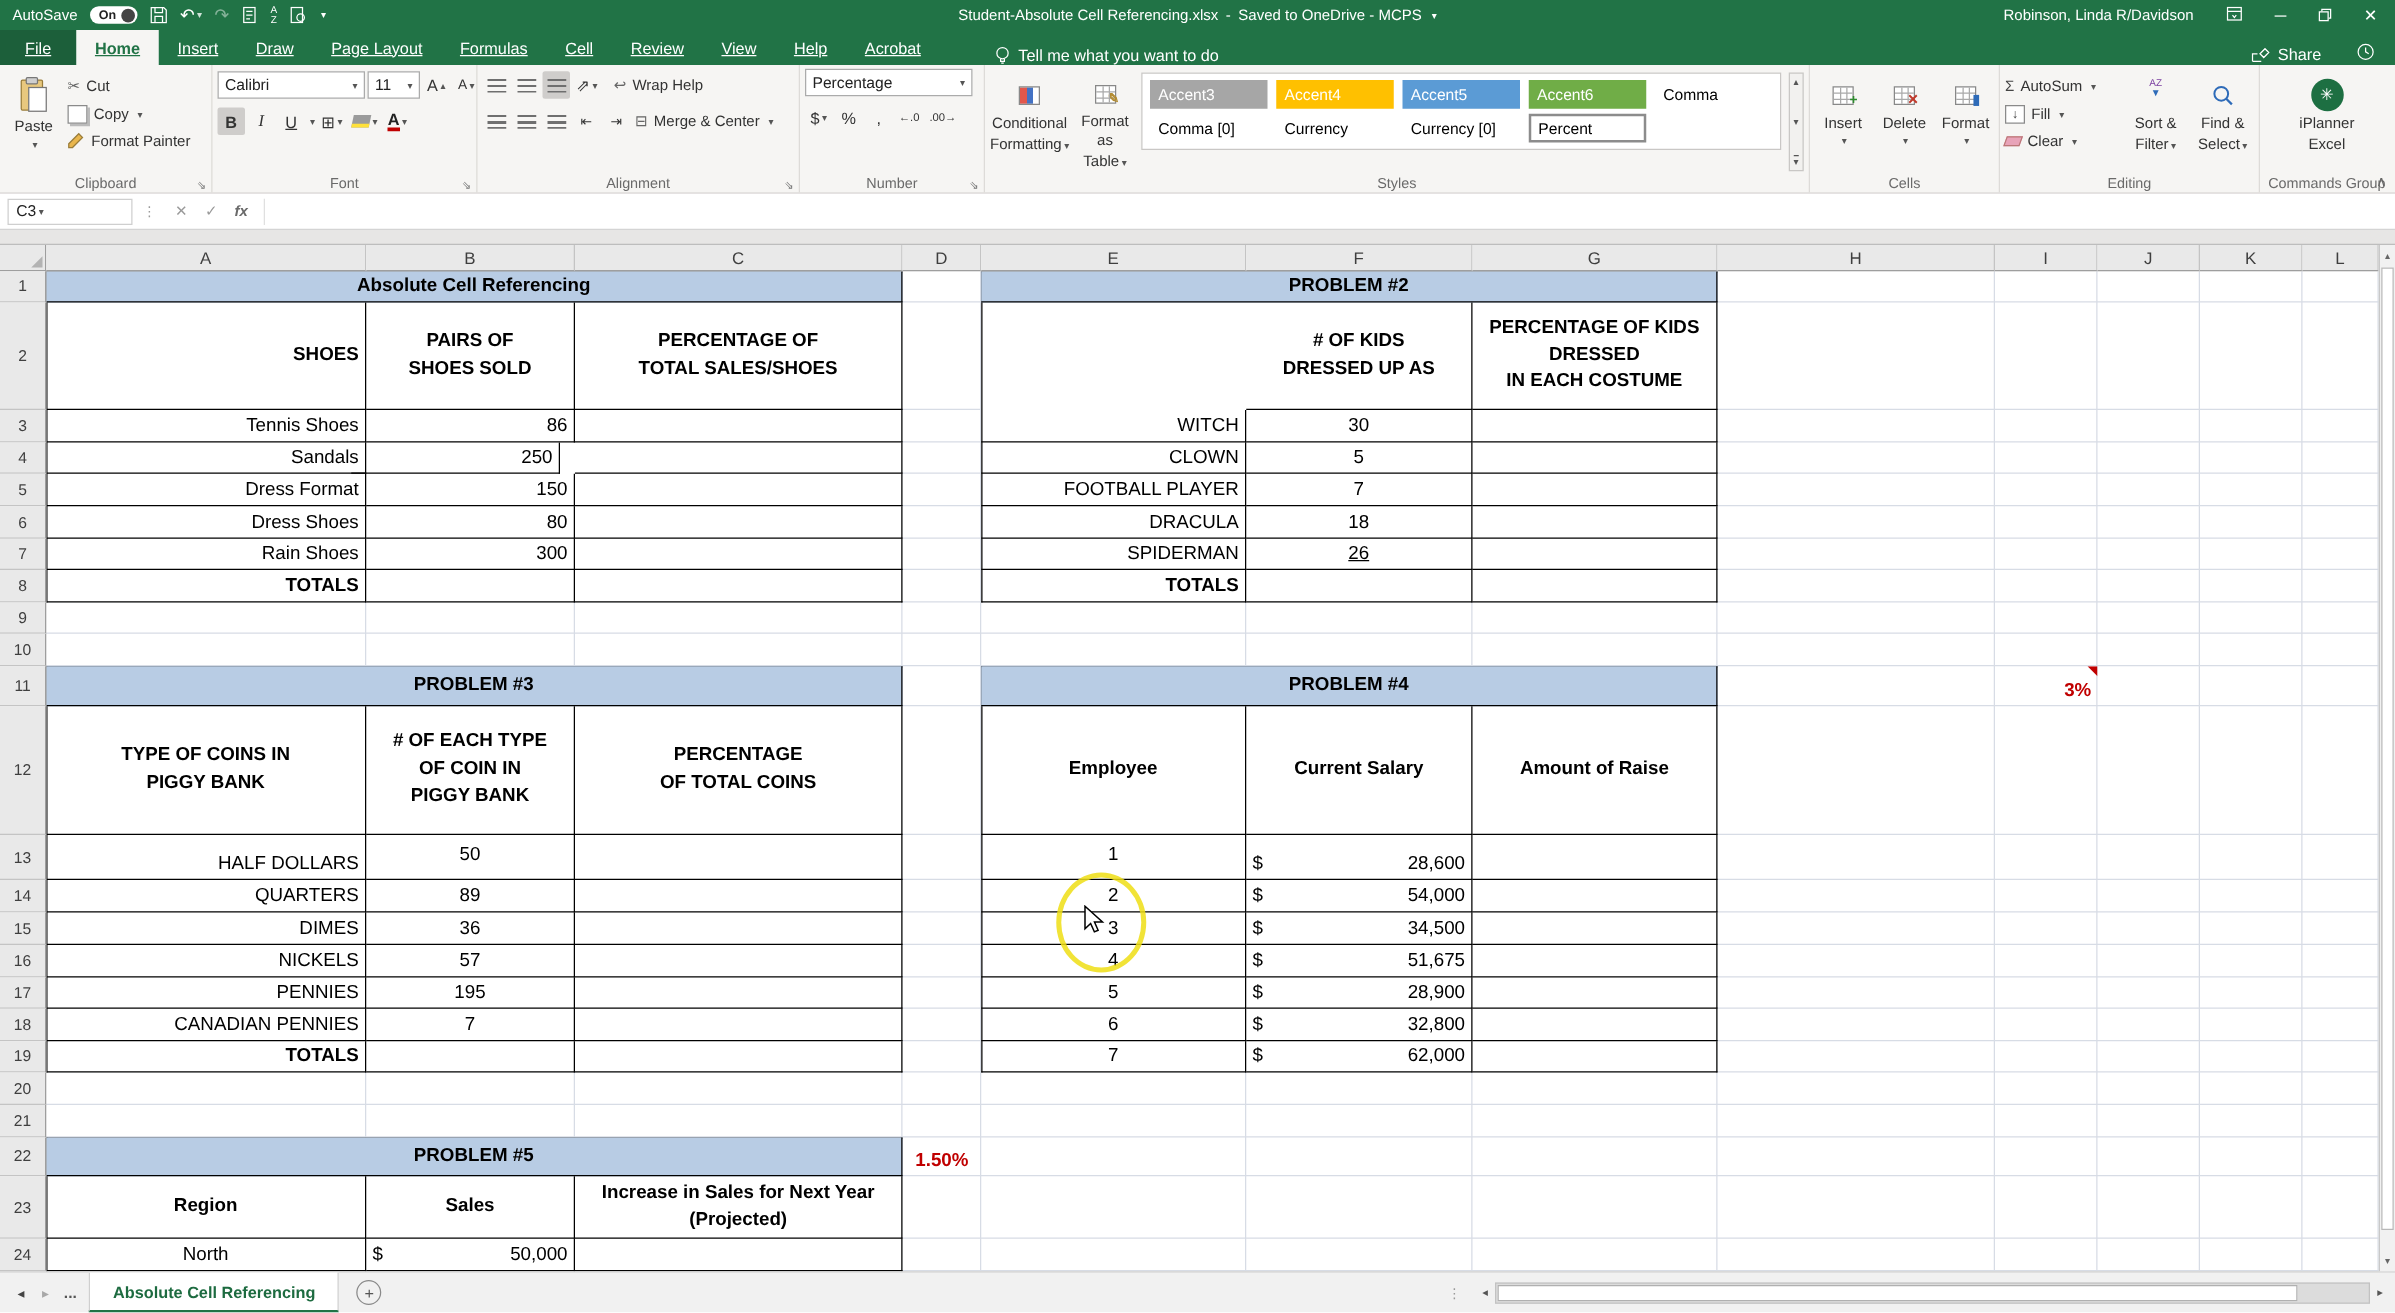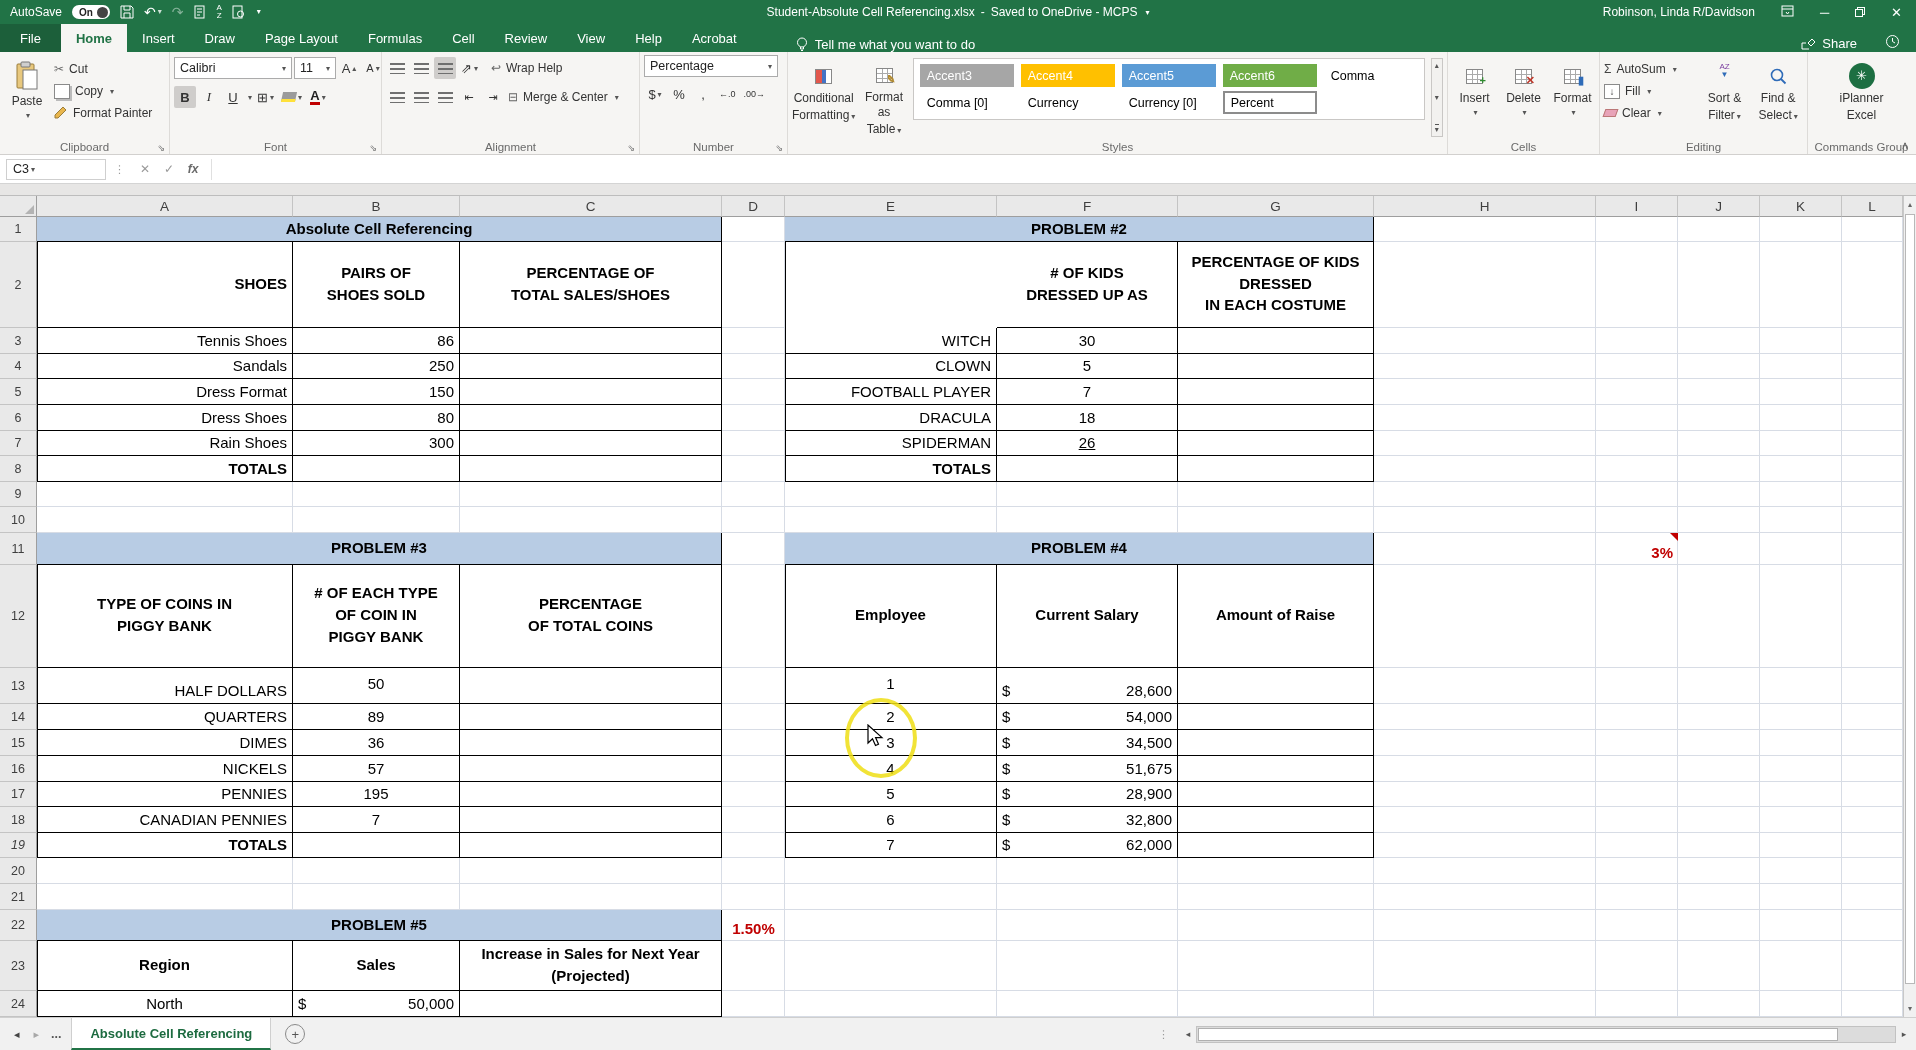--- a/index.html
+++ b/index.html
@@ -22,21 +22,21 @@
   .tb-right{margin-left:auto;display:flex;align-items:center;gap:26px;padding-right:14px;font-size:12px;}
   .winctl{display:flex;align-items:center;gap:26px;font-size:13px;}
   .restore-ico{position:relative;width:10px;height:10px;}
   .restore-ico i{position:absolute;border:1px solid #fff;width:8px;height:8px;display:block;}
   .restore-ico i:first-child{right:0;top:0;}
   .restore-ico i:last-child{left:0;bottom:0;background:#217346;}
 
   
   .tabrow{position:absolute;left:0;top:24px;width:1916px;height:28px;background:#217346;display:flex;align-items:flex-end;}
   .rtabs{display:flex;height:28px;align-items:stretch;}
-  .rtab{display:flex;align-items:center;padding:0 15px;color:#fff;font-size:13px;}
+  .rtab{display:flex;align-items:center;padding:0 15px;color:#fff;font-size:13px;text-decoration:underline;}
   .rtab.file{background:#1c5f3a;padding:0 20px;}
   .rtab.active{background:#f6f5f3;color:#217346;font-weight:bold;}
   .tellme{display:flex;align-items:center;gap:7px;color:#fff;font-size:13px;margin-left:44px;}
   .tab-share{margin-left:auto;display:flex;align-items:center;gap:28px;color:#fff;font-size:13px;padding-right:16px;}
   .share-btn{display:flex;align-items:center;gap:6px;}
 
   
   .ribbon{position:absolute;left:0;top:52px;width:1916px;height:103px;background:#f6f5f3;
     border-bottom:1px solid #d2d0ce;display:flex;}
   .rgroup{position:relative;height:100%;border-right:1px solid #dddbd8;padding:3px 4px 16px 4px;}
@@ -561,21 +561,21 @@
       <div class="gh rh" style="left: 0px; top: 286px; width: 37px; height: 25px; position: absolute;">9</div>
       <div class="gh rh" style="left: 0px; top: 311px; width: 37px; height: 26px; position: absolute;">10</div>
       <div class="gh rh" style="left: 0px; top: 337px; width: 37px; height: 32px; position: absolute;">11</div>
       <div class="gh rh" style="left: 0px; top: 369px; width: 37px; height: 103px; position: absolute;">12</div>
       <div class="gh rh" style="left: 0px; top: 472px; width: 37px; height: 36px; position: absolute;">13</div>
       <div class="gh rh" style="left: 0px; top: 508px; width: 37px; height: 26px; position: absolute;">14</div>
       <div class="gh rh" style="left: 0px; top: 534px; width: 37px; height: 26px; position: absolute;">15</div>
       <div class="gh rh" style="left: 0px; top: 560px; width: 37px; height: 26px; position: absolute;">16</div>
       <div class="gh rh" style="left: 0px; top: 586px; width: 37px; height: 25px; position: absolute;">17</div>
       <div class="gh rh" style="left: 0px; top: 611px; width: 37px; height: 26px; position: absolute;">18</div>
-      <div class="gh rh" style="left: 0px; top: 637px; width: 37px; height: 25px; position: absolute; font-style: italic;">19</div>
+      <div class="gh rh" style="left: 0px; top: 637px; width: 37px; height: 25px; position: absolute;">19</div>
       <div class="gh rh" style="left: 0px; top: 662px; width: 37px; height: 26px; position: absolute;">20</div>
       <div class="gh rh" style="left: 0px; top: 688px; width: 37px; height: 26px; position: absolute;">21</div>
       <div class="gh rh" style="left: 0px; top: 714px; width: 37px; height: 31px; position: absolute;">22</div>
       <div class="gh rh" style="left: 0px; top: 745px; width: 37px; height: 50px; position: absolute;">23</div>
       <div class="gh rh" style="left: 0px; top: 795px; width: 37px; height: 26px; position: absolute;">24</div>
       <div class="vl" style="left: 292px; top: 21px; width: 1px; height: 800px; position: absolute;"></div>
       <div class="vl" style="left: 459px; top: 21px; width: 1px; height: 800px; position: absolute;"></div>
       <div class="vl" style="left: 721px; top: 21px; width: 1px; height: 800px; position: absolute;"></div>
       <div class="vl" style="left: 784px; top: 21px; width: 1px; height: 800px; position: absolute;"></div>
       <div class="vl" style="left: 996px; top: 21px; width: 1px; height: 800px; position: absolute;"></div>
@@ -618,21 +618,21 @@
       <div class="cell tcell band" style="left: 37px; top: 21px; width: 685px; height: 25px; position: absolute;">Absolute Cell Referencing</div>
       <div class="cell tcell hdr hr" style="left: 37px; top: 46px; width: 256px; height: 86px; position: absolute;">SHOES</div>
       <div class="cell tcell hdr" style="left: 293px; top: 46px; width: 167px; height: 86px; position: absolute;">PAIRS OF
 SHOES SOLD</div>
       <div class="cell tcell hdr" style="left: 460px; top: 46px; width: 262px; height: 86px; position: absolute;">PERCENTAGE OF
 TOTAL SALES/SHOES</div>
       <div class="cell tcell r" style="left: 37px; top: 132px; width: 256px; height: 26px; position: absolute;">Tennis Shoes</div>
       <div class="cell tcell r" style="left: 293px; top: 132px; width: 167px; height: 26px; position: absolute;">86</div>
       <div class="cell tcell" style="left: 460px; top: 132px; width: 262px; height: 26px; position: absolute;"></div>
       <div class="cell tcell r" style="left: 37px; top: 158px; width: 256px; height: 25px; position: absolute;">Sandals</div>
-      <div class="cell tcell r" style="left: 293px; top: 158px; width: 167px; height: 25px; position: absolute;">250</div>
+      <div class="cell tcell r" style="left: 281px; top: 158px; width: 167px; height: 25px; position: absolute;">250</div>
       <div class="cell tcell" style="left: 460px; top: 158px; width: 262px; height: 25px; position: absolute;"></div>
       <div class="cell tcell r" style="left: 37px; top: 183px; width: 256px; height: 26px; position: absolute;">Dress Format</div>
       <div class="cell tcell r" style="left: 293px; top: 183px; width: 167px; height: 26px; position: absolute;">150</div>
       <div class="cell tcell" style="left: 460px; top: 183px; width: 262px; height: 26px; position: absolute;"></div>
       <div class="cell tcell r" style="left: 37px; top: 209px; width: 256px; height: 26px; position: absolute;">Dress Shoes</div>
       <div class="cell tcell r" style="left: 293px; top: 209px; width: 167px; height: 26px; position: absolute;">80</div>
       <div class="cell tcell" style="left: 460px; top: 209px; width: 262px; height: 26px; position: absolute;"></div>
       <div class="cell tcell r" style="left: 37px; top: 235px; width: 256px; height: 25px; position: absolute;">Rain Shoes</div>
       <div class="cell tcell r" style="left: 293px; top: 235px; width: 167px; height: 25px; position: absolute;">300</div>
       <div class="cell tcell" style="left: 460px; top: 235px; width: 262px; height: 25px; position: absolute;"></div>

